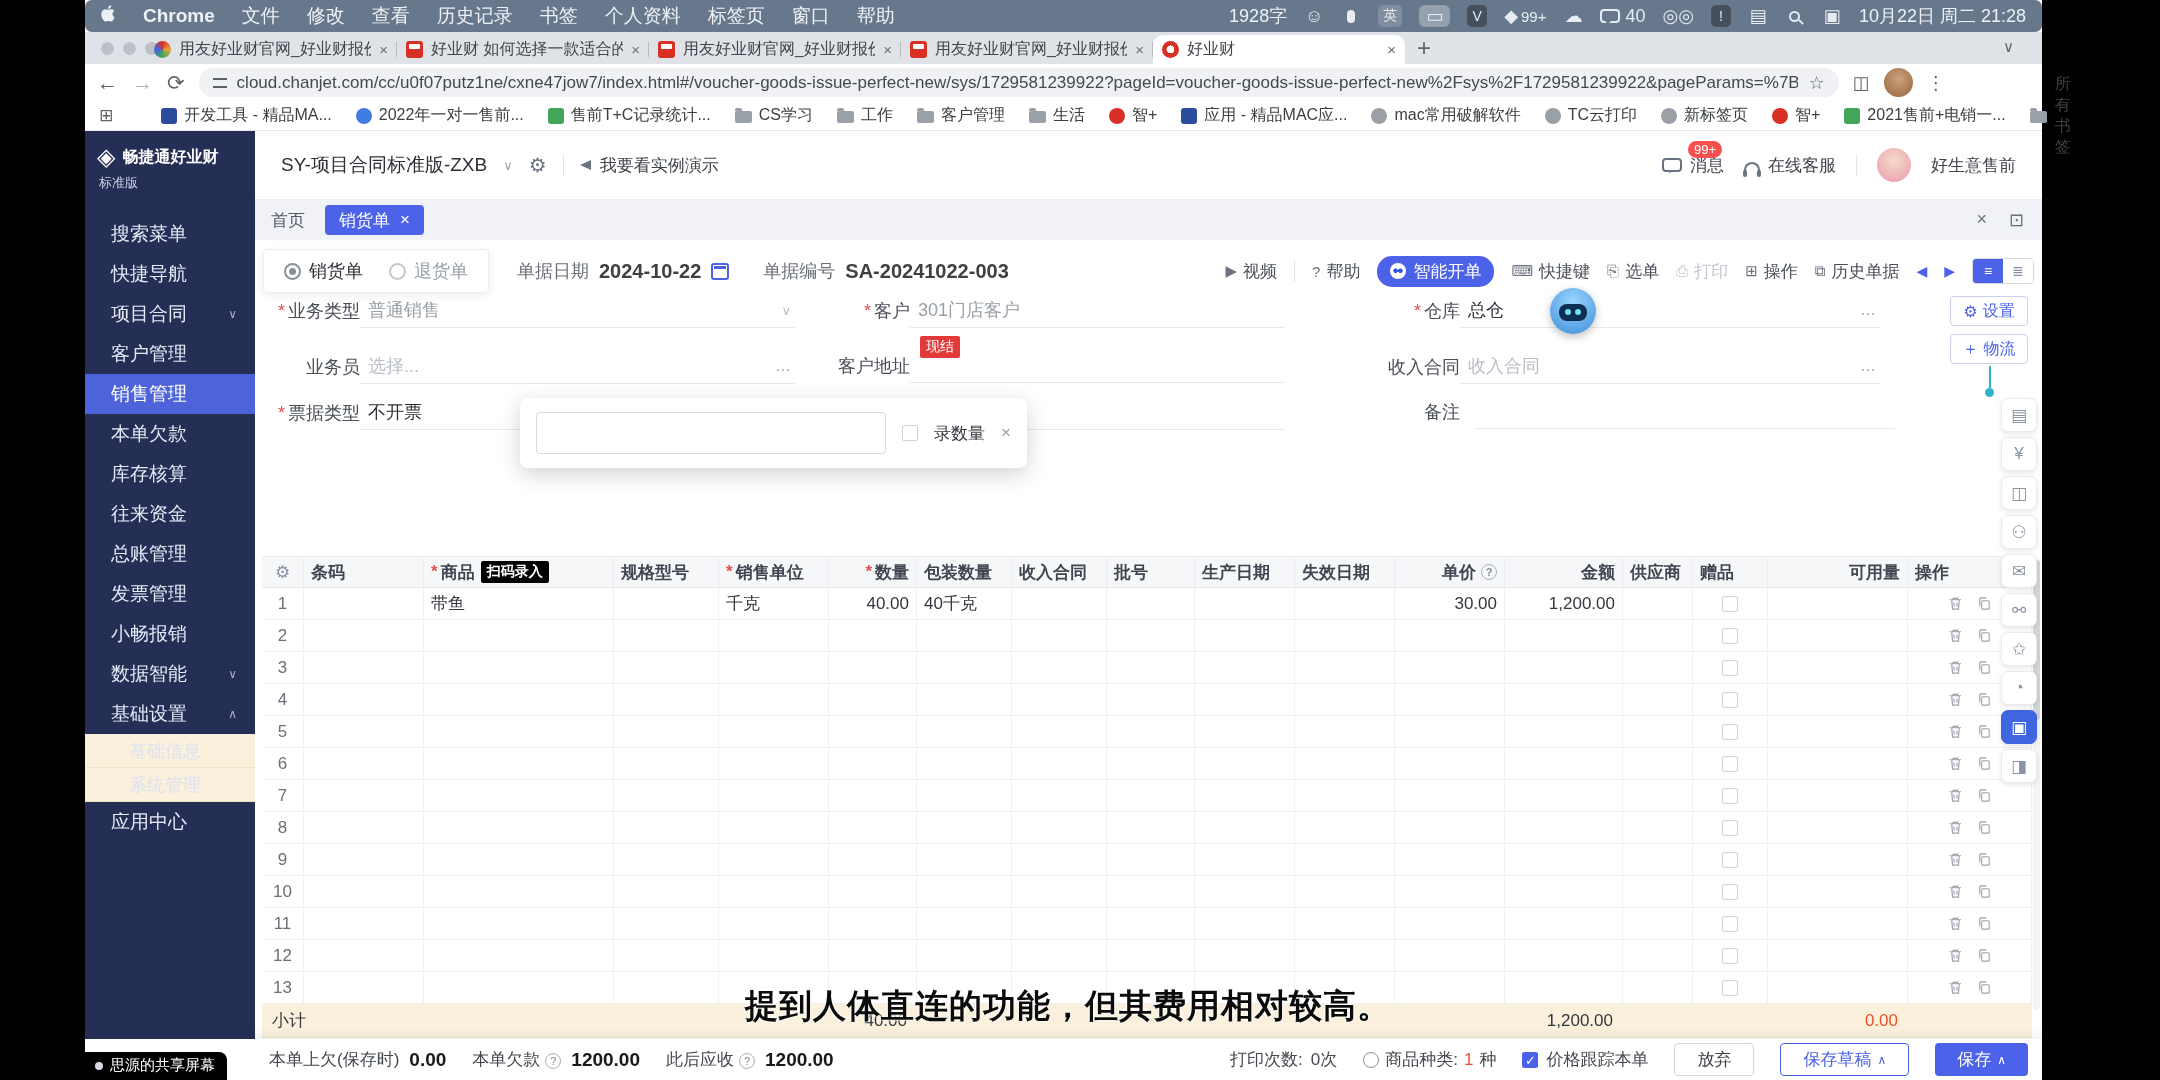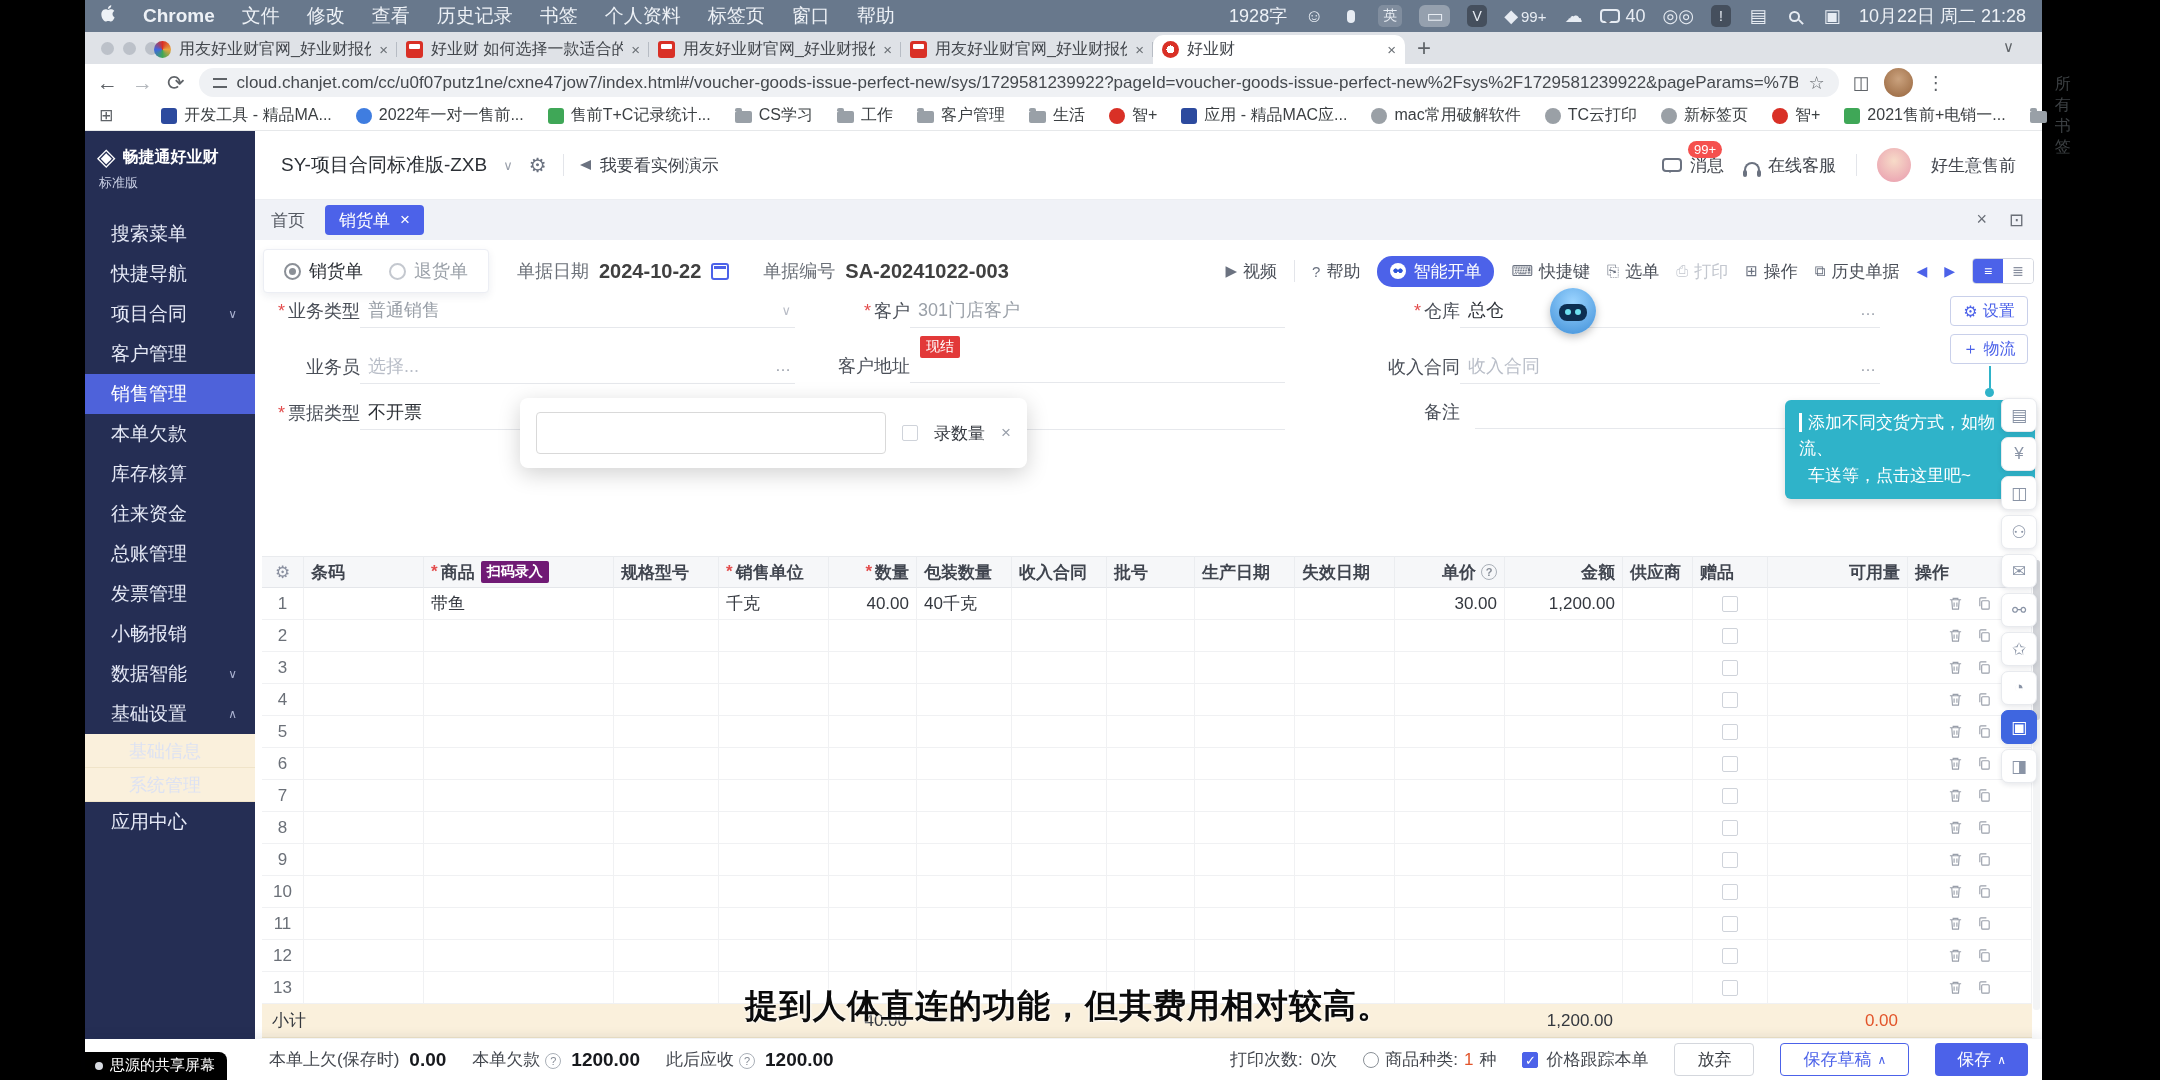--- a/index.html
+++ b/index.html
@@ -1,21 +1,21 @@
 <!DOCTYPE html>
 <html><head>
 <meta charset="utf-8">
 <style>
   html,body{margin:0;padding:0;background:#000;}
   *{box-sizing:border-box;font-family:"Liberation Sans","DejaVu Sans",sans-serif;}
   .screen{position:relative;width:2160px;height:1080px;background:#000;overflow:hidden;}
   .content{position:absolute;left:85px;top:0;width:1957px;height:1080px;background:#fff;}
 
   
-  .menubar{position:absolute;top:0;left:0;width:100%;height:32px;background:#68788c;display:flex;align-items:center;color:#edf1f6;font-size:19px;padding:0 16px;}
+  .menubar{position:absolute;top:0;left:0;width:100%;height:32px;background:#68788c;display:flex;align-items:center;color:#edf1f6;font-size:19px;padding:0 16px;border-radius:7px;}
   .menubar .left{display:flex;align-items:center;gap:27px;}
   .menubar .appname{font-weight:700;}
   .menubar .right{margin-left:auto;display:flex;align-items:center;gap:17px;font-size:18px;}
   .mi{display:inline-flex;align-items:center;justify-content:center;height:22px;min-width:20px;color:#e7ecf3;}
   .mi.box{background:rgba(255,255,255,.16);border-radius:5px;padding:0 5px;font-size:14px;}
   .mi.darkbox{background:rgba(40,45,55,.55);border-radius:5px;padding:0 5px;font-size:14px;}
   .mi.active{background:rgba(255,255,255,.3);border-radius:6px;padding:0 7px;}
   .apple-ic{display:inline-block;}
   .mag{position:relative;width:11px;height:11px;border:2px solid #e7ecf3;border-radius:50%;}
   .mag::after{content:"";position:absolute;width:2px;height:6px;background:#e7ecf3;transform:rotate(-45deg);right:-4px;bottom:-5px;}
@@ -151,21 +151,21 @@
 
   
   .grid{position:absolute;left:7px;top:316px;display:grid;grid-template-columns:42px 120px 190px 105px 110px 88px 95px 95px 88px 100px 100px 110px 118px 70px 75px 140px 124px;}
   .hc{height:32px;background:#f6f7f9;border-right:1px solid #ebedf0;border-bottom:1px solid #e4e6ea;border-top:1px solid #e9ebee;display:flex;align-items:center;padding:0 7px;font-size:17px;color:#40454f;font-weight:600;white-space:nowrap;overflow:hidden;}
   .hc.r{justify-content:flex-end;}
   .hc.c{justify-content:center;}
   .cell{height:32px;border-right:1px solid #f0f1f3;border-bottom:1px solid #f0f1f3;display:flex;align-items:center;padding:0 7px;font-size:17px;color:#33373e;white-space:nowrap;overflow:hidden;}
   .cell.r{justify-content:flex-end;}
   .cell.c{justify-content:center;}
   .cell .rowno{color:#6b7078;}
-  .scanbadge{background:#701a75;color:#fff;font-size:14px;border-radius:2px;padding:2px 6px;margin-left:6px;}
+  .scanbadge{background:#000000;color:#fff;font-size:14px;border-radius:2px;padding:2px 6px;margin-left:6px;}
   .helpc{width:16px;height:16px;border:1px solid #aab0b8;border-radius:50%;color:#868c96;font-size:11px;display:inline-flex;align-items:center;justify-content:center;margin-left:5px;flex:0 0 auto;}
   .sub{background:#faf0dc;height:34px;border-bottom:1px solid #f0e4c9;display:flex;align-items:center;padding:0 10px;font-size:17px;color:#33373e;}
   .sub.r{justify-content:flex-end;}
   .orange{color:#e2542a;}
   .act-ics{display:flex;gap:14px;align-items:center;}
   .hsb{position:absolute;left:7px;height:8px;background:#f5f6f7;border-radius:4px;}
   .hsb .thumb{position:absolute;left:0;top:0;height:8px;width:55%;background:#d7d9dd;border-radius:4px;}
   .vsb{position:absolute;width:7px;background:#f3f4f5;border-radius:3px;}
   .vsb .thumb{position:absolute;top:0;left:0;width:7px;height:160px;background:#d2d4d8;border-radius:3px;}
 
@@ -564,25 +564,20 @@
               <span>⚙</span>
               <span>设置</span>
             </div>
           <div class="sbtn" style="right:14px;top:94px;">
               <span>＋</span>
               <span>物流</span>
             </div>
           <div class="tipline" style="right:51px;top:126px;height:22px;"></div>
           <div class="tipdot" style="right:48px;top:148px;"></div>
 
-          <div class="tip" style="right:7px;top:160px;width:250px;">
-            <span style="border-left:3px solid #fff;padding-left:6px;">添加不同交货方式，如物流、</span><br>
-            <span style="padding-left:9px;">车送等，点击这里吧~</span>
-            <span class="x">×</span>
-          </div>
 
           <div class="popup" style="left:265px;top:158px;">
             <input style="">
             <span class="ck"></span>
             <span style="font-size:17px;color:#33373e;">录数量</span>
             <span class="x">×</span>
           </div>
 
           <div class="grid" id="grid">
               <div class="hc c">

